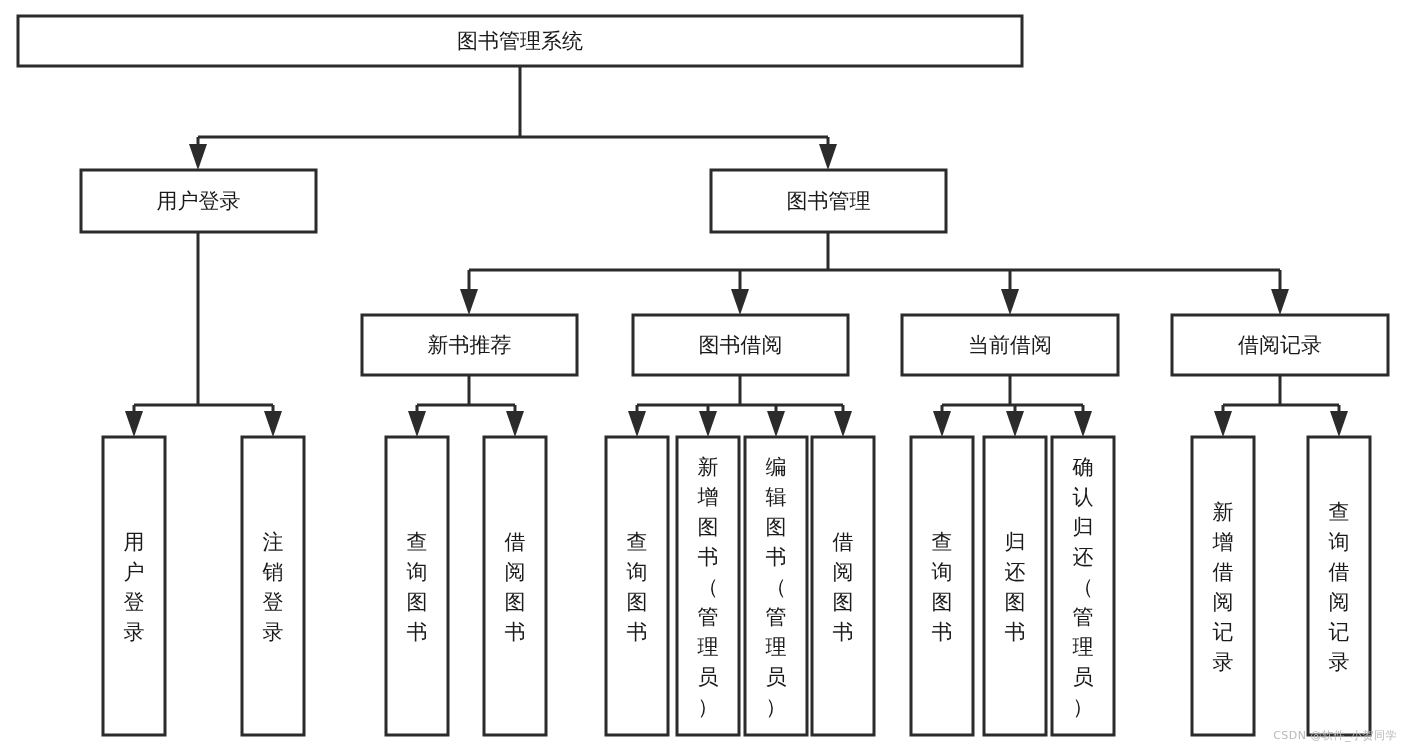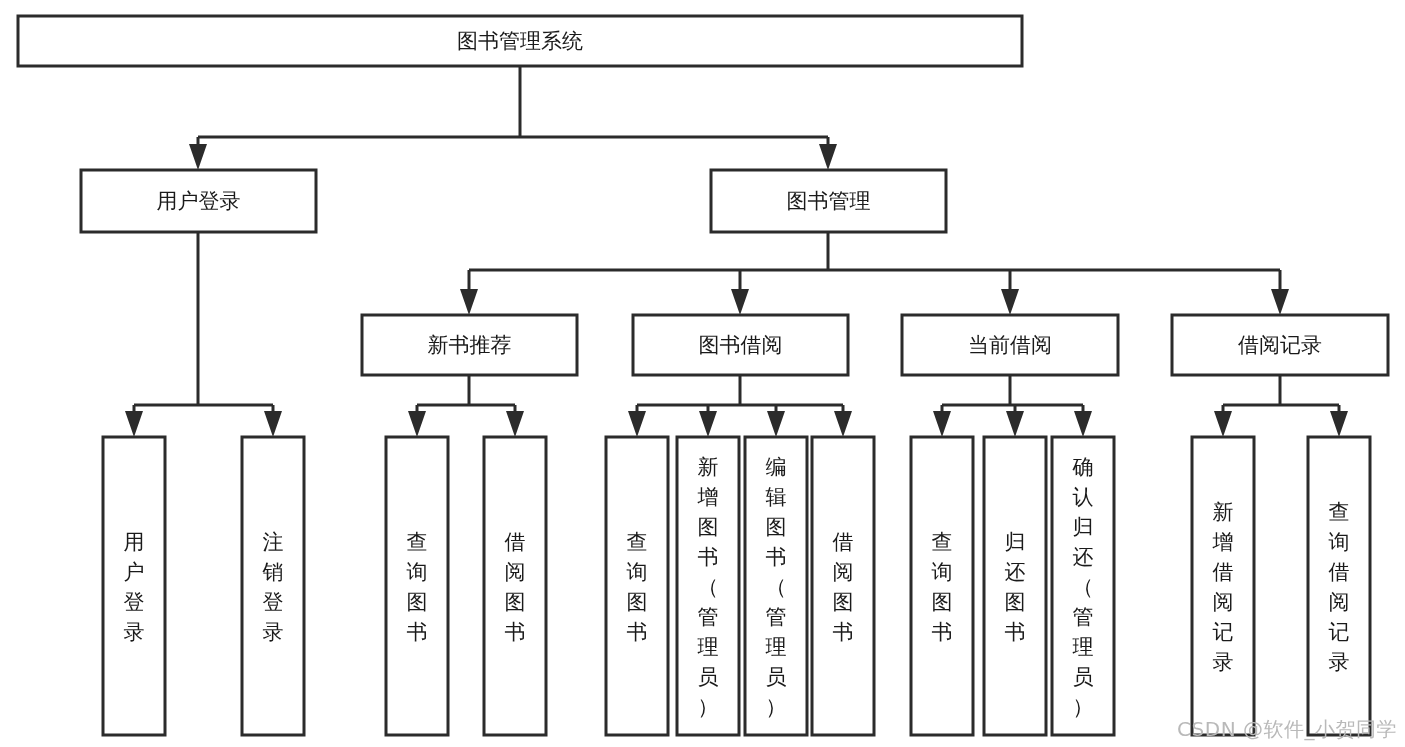--- a/index.html
+++ b/index.html
@@ -46,21 +46,21 @@
   }
   .arrow-head {
     fill: #2b2b2b;
     stroke: none;
   }
   .watermark {
     position: absolute;
     right: 8px;
     bottom: 4px;
     font-family: "DejaVu Sans", "Liberation Sans", sans-serif;
-    font-size: 20px;
+    font-size: 11px;
     color: #b9b9b9;
     white-space: nowrap;
     letter-spacing: 0.5px;
   }
 </style>
 </head>
 <body>
 
 <svg id="diagram" viewBox="0 0 1405 747">
   <g id="connections-layer">

